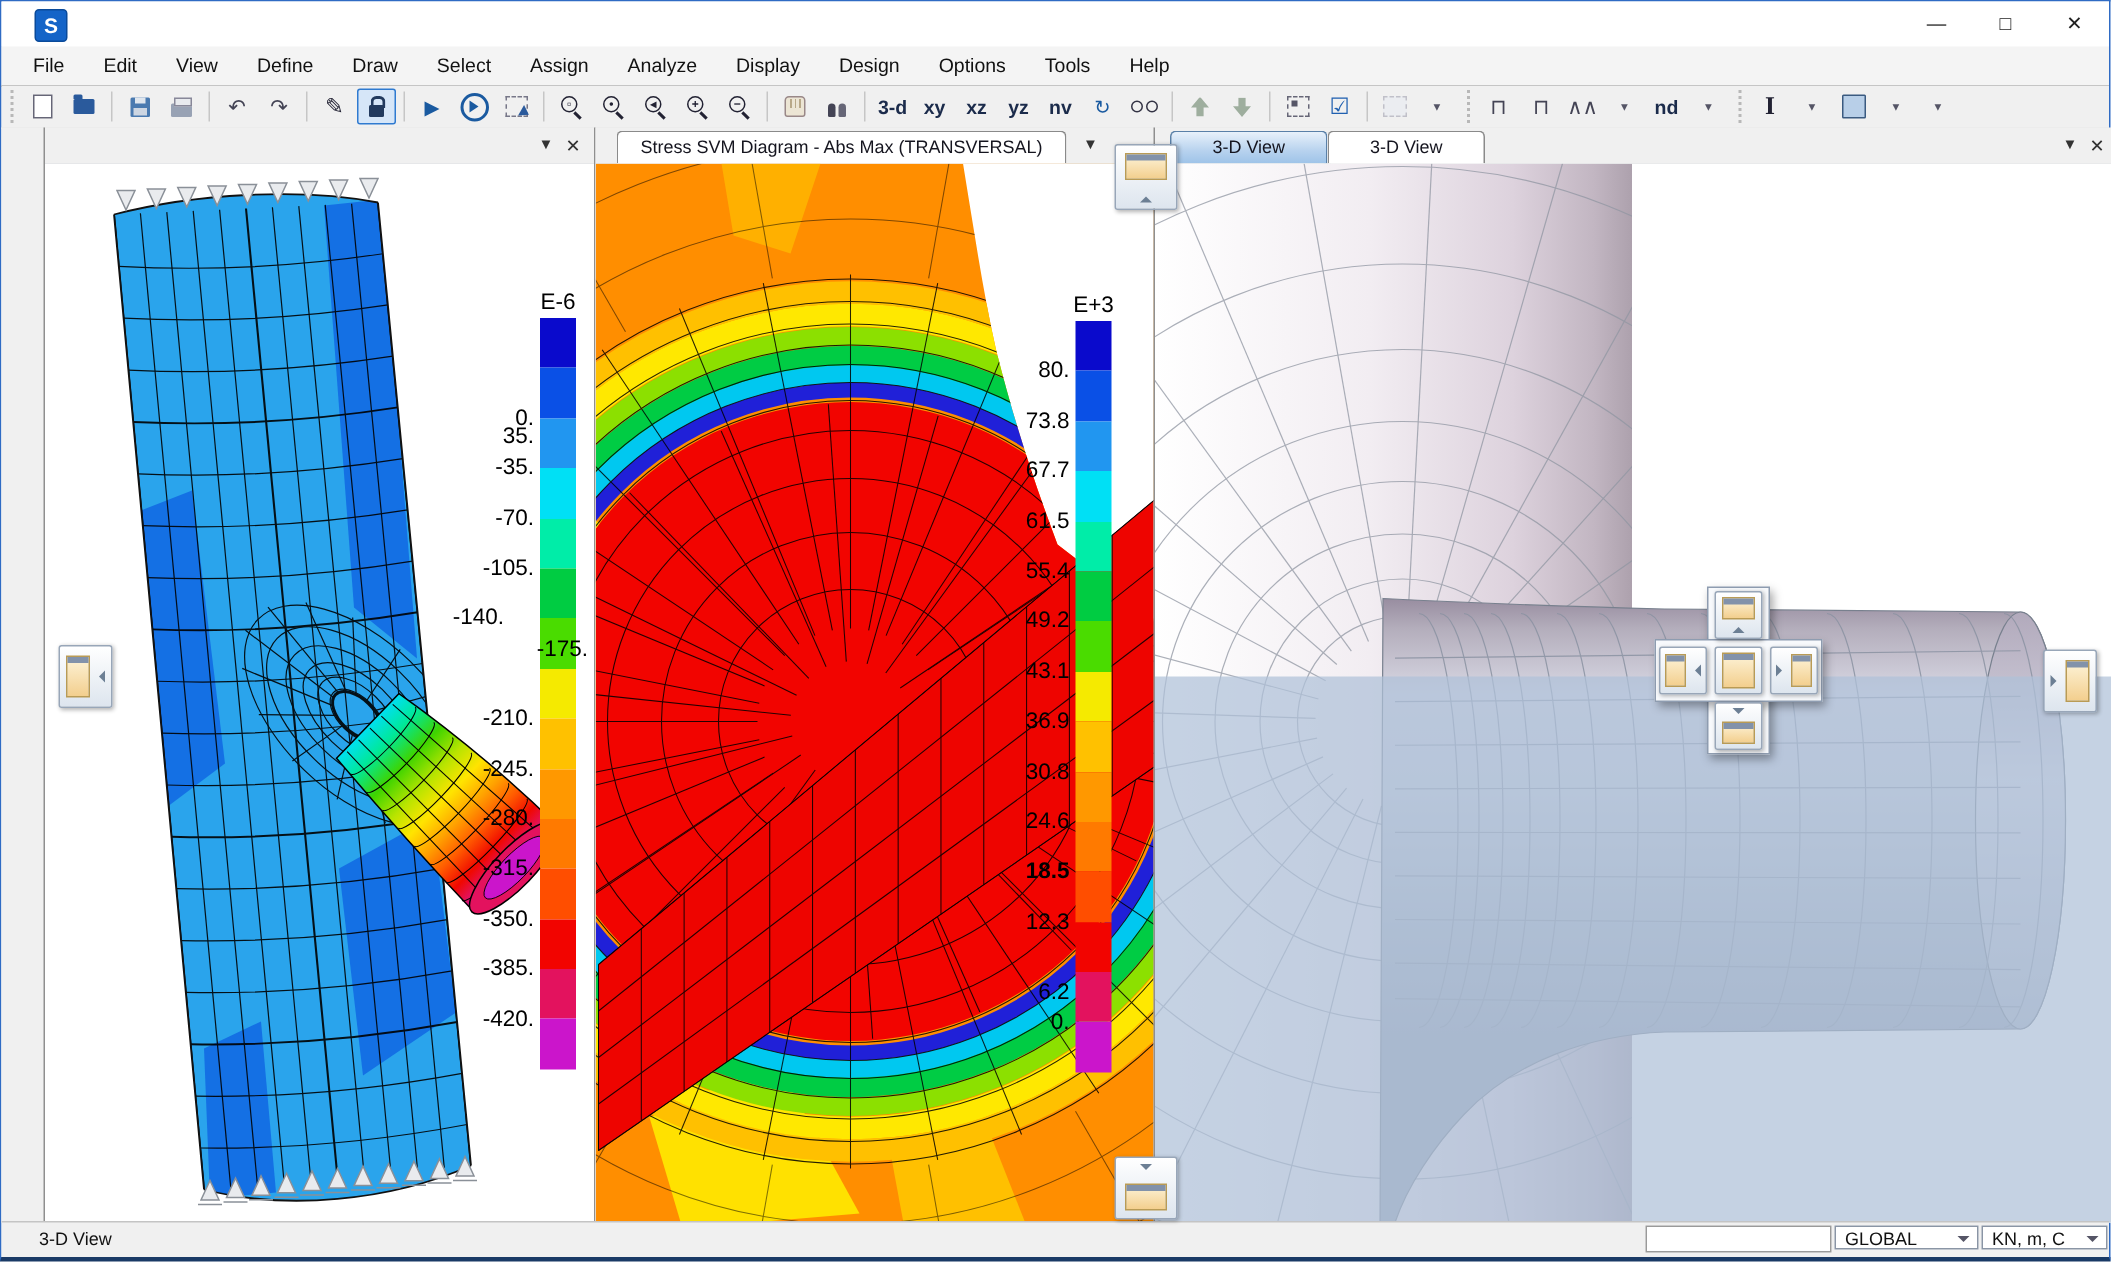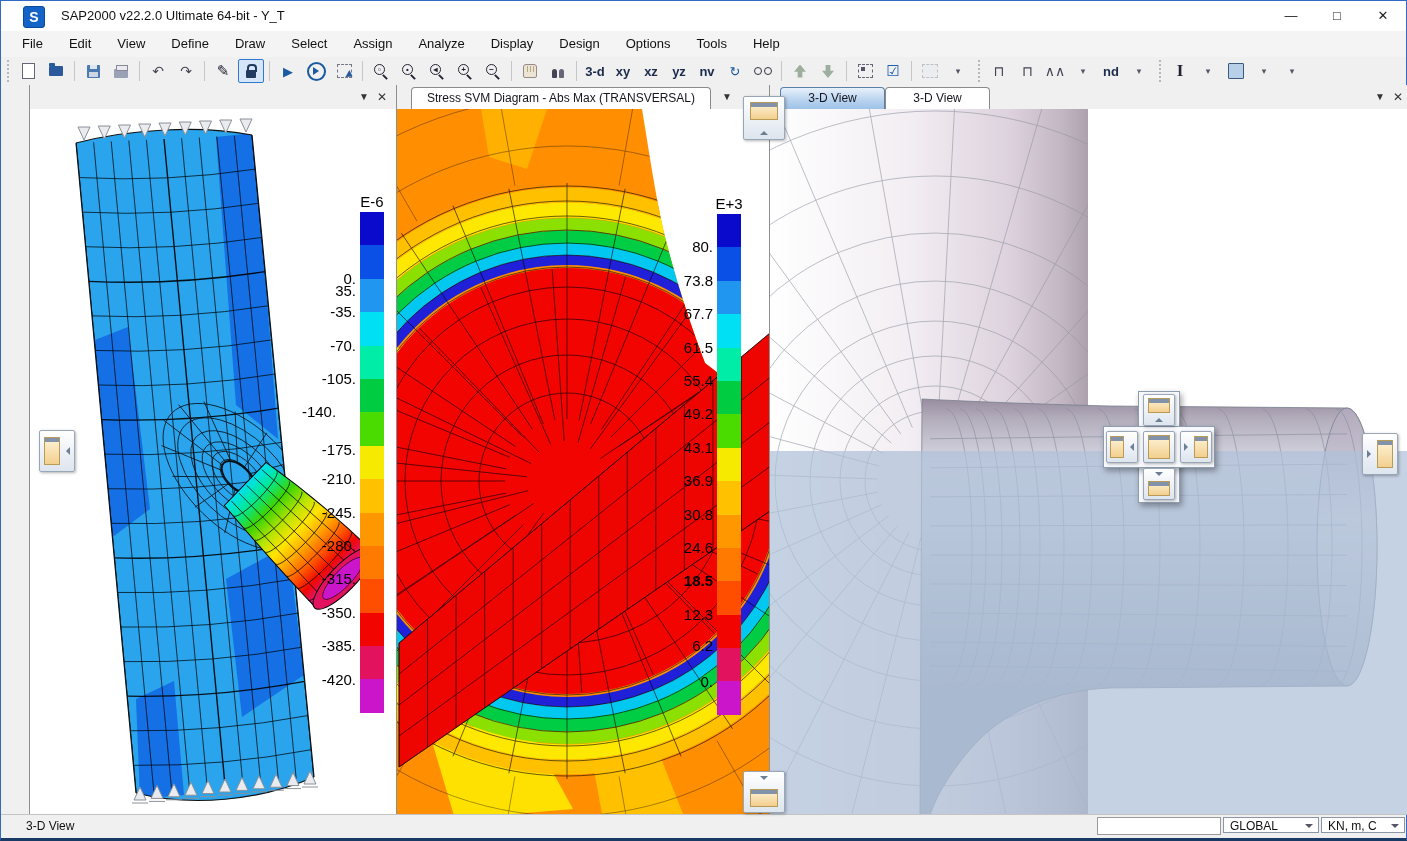--- a/index.html
+++ b/index.html
@@ -138,21 +138,20 @@
   .combo-units{right:1px;width:84px;}
   svg{display:block;}
 </style>
 </head>
 <body>
 
 <div class="app">
 
   <div class="titlebar">
     <div class="logo">S</div>
-    <div class="titletext">SAP2000 v22.2.0 Ultimate 64-bit - Y_T</div>
     <div class="wincontrols">
       <div class="winbtn">—</div>
       <div class="winbtn">□</div>
       <div class="winbtn">✕</div>
     </div>
   </div>
 
   <div class="menubar">
       <ul id="menubar">
         <li>File</li>
@@ -560,21 +559,21 @@
               <div class="scale-block" style="background: rgb(242, 4, 0);"></div>
               <div class="scale-block" style="background: rgb(227, 18, 94);"></div>
               <div class="scale-block" style="background: rgb(203, 21, 203);"></div>
             </div>
             <div class="scale-lab" style="top: 44.4px; margin-top: 46px;">35.</div>
             <div class="scale-lab" style="top: 77.8px;">0.</div>
             <div class="scale-lab" style="top: 111.2px;">-35.</div>
             <div class="scale-lab" style="top: 144.6px;">-70.</div>
             <div class="scale-lab" style="top: 178px;">-105.</div>
             <div class="scale-lab" style="top: 211.4px; text-align: center;">-140.</div>
-            <div class="scale-lab" style="top: 249px;">-175.</div>
+            <div class="scale-lab" style="top: 232px; padding-left: 36px;">-175.</div>
             <div class="scale-lab" style="top: 278.2px;">-210.</div>
             <div class="scale-lab" style="top: 311.6px;">-245.</div>
             <div class="scale-lab" style="top: 345px;">-280.</div>
             <div class="scale-lab" style="top: 378.4px;">-315.</div>
             <div class="scale-lab" style="top: 411.8px;">-350.</div>
             <div class="scale-lab" style="top: 445.2px;">-385.</div>
             <div class="scale-lab" style="top: 478.6px;">-420.</div>
           </div>
         </div>
     </div>
@@ -743,21 +742,21 @@
             <div class="scale-lab" style="top: 111.2px;">67.7</div>
             <div class="scale-lab" style="top: 144.6px;">61.5</div>
             <div class="scale-lab" style="top: 178px;">55.4</div>
             <div class="scale-lab" style="top: 211.4px;">49.2</div>
             <div class="scale-lab" style="top: 244.8px;">43.1</div>
             <div class="scale-lab" style="top: 278.2px;">36.9</div>
             <div class="scale-lab" style="top: 311.6px;">30.8</div>
             <div class="scale-lab" style="top: 345px;">24.6</div>
             <div class="scale-lab" style="top: 378.4px; font-weight: bold;">18.5</div>
             <div class="scale-lab" style="top: 411.8px;">12.3</div>
-            <div class="scale-lab" style="top: 443px;">6.2</div>
+            <div class="scale-lab" style="top: 459px;">6.2</div>
             <div class="scale-lab" style="top: 478.6px;">0.</div>
           </div>
         </div>
     </div>
 
     <div class="panel" style="left:768px;width:639px;">
       <div class="tabs">
         <div class="tab active3d" style="left:10px;width:103px;">3-D View</div>
         <div class="tab" style="left:115px;width:103px;">3-D View</div>
         <button class="tabbtn" style="left:602px;">▼</button>

